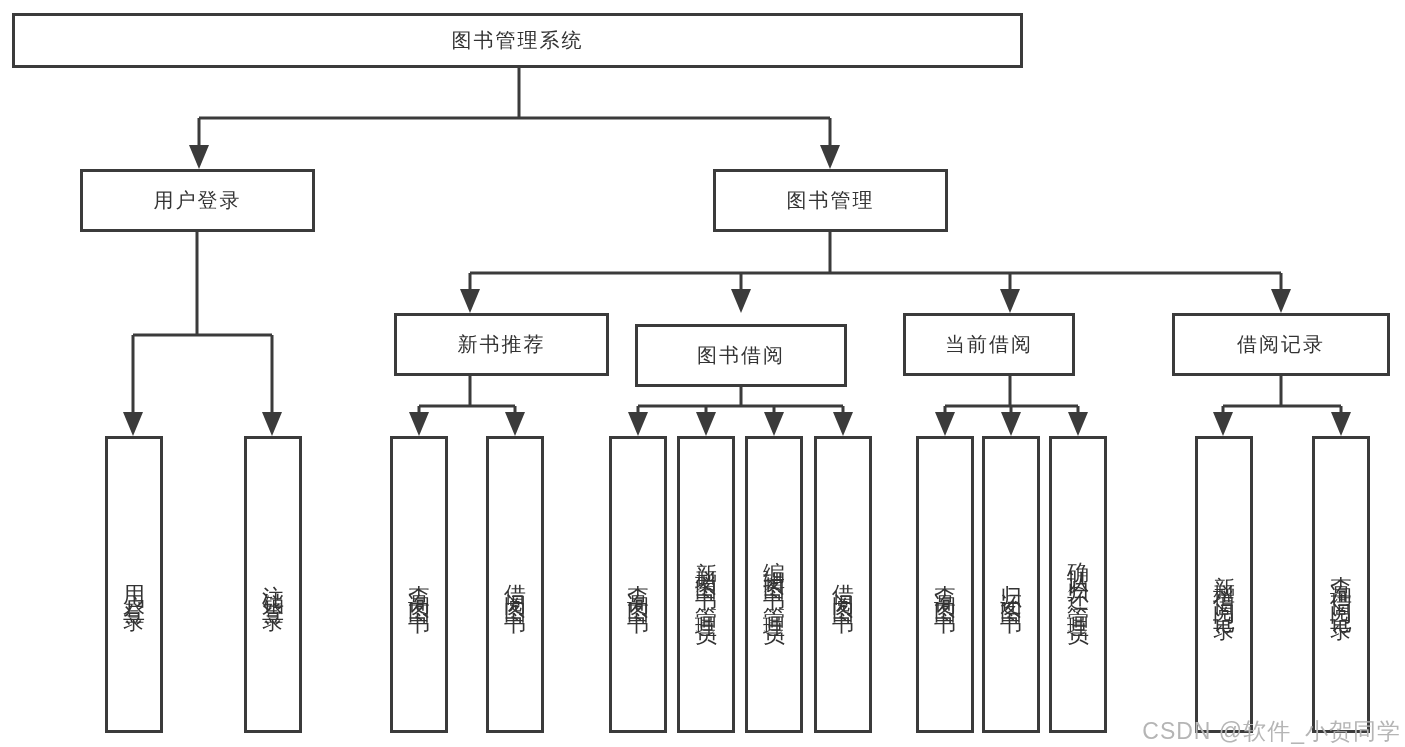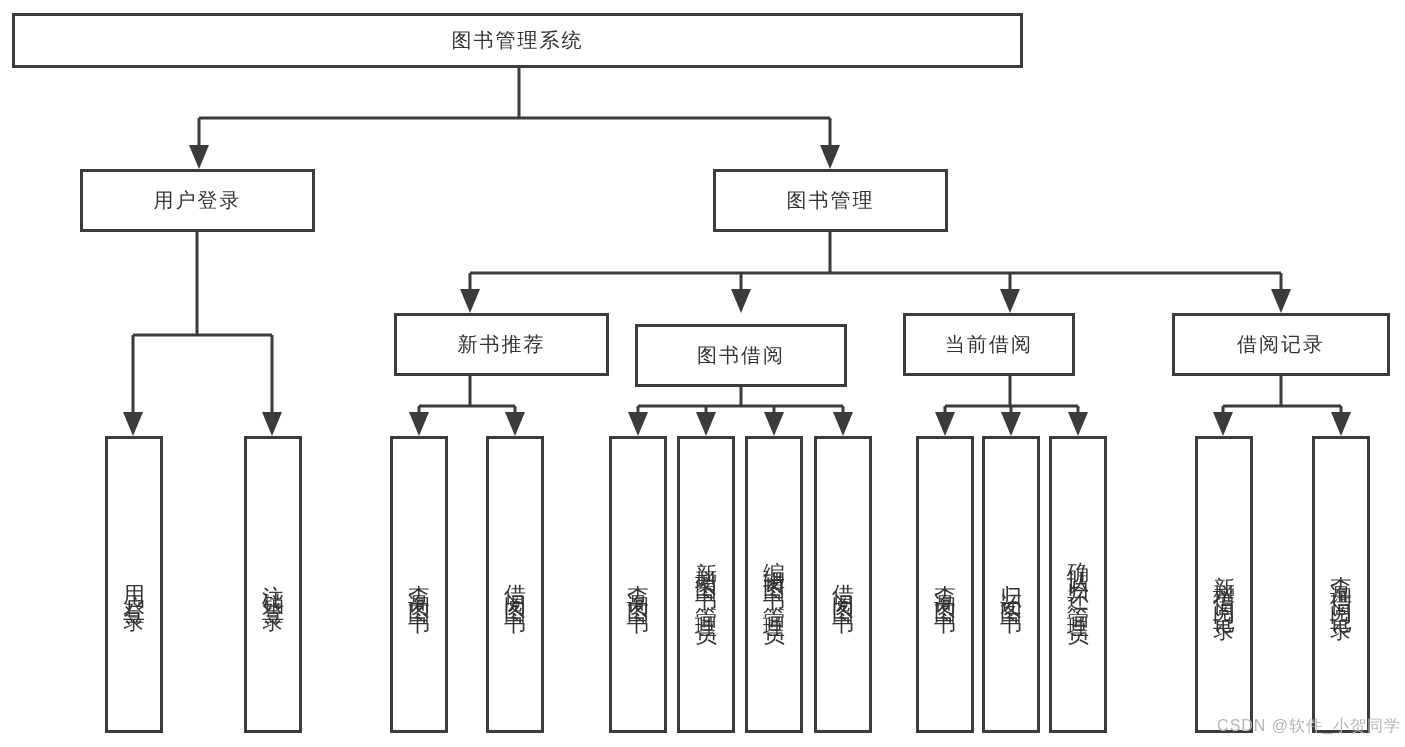--- a/index.html
+++ b/index.html
@@ -42,21 +42,21 @@
     text-align: center;
     line-height: 52px;
     font-size: 22px;
     letter-spacing: 9px;
     color: #333333;
   }
   .watermark {
     position: absolute;
     top: 716px;
     right: 4px;
-    font-size: 16px;
+    font-size: 23px;
     color: #b5b5b5;
     letter-spacing: 1px;
     white-space: nowrap;
     pointer-events: none;
   }
 </style>
 </head>
 <body>
 
 <div class="canvas">

